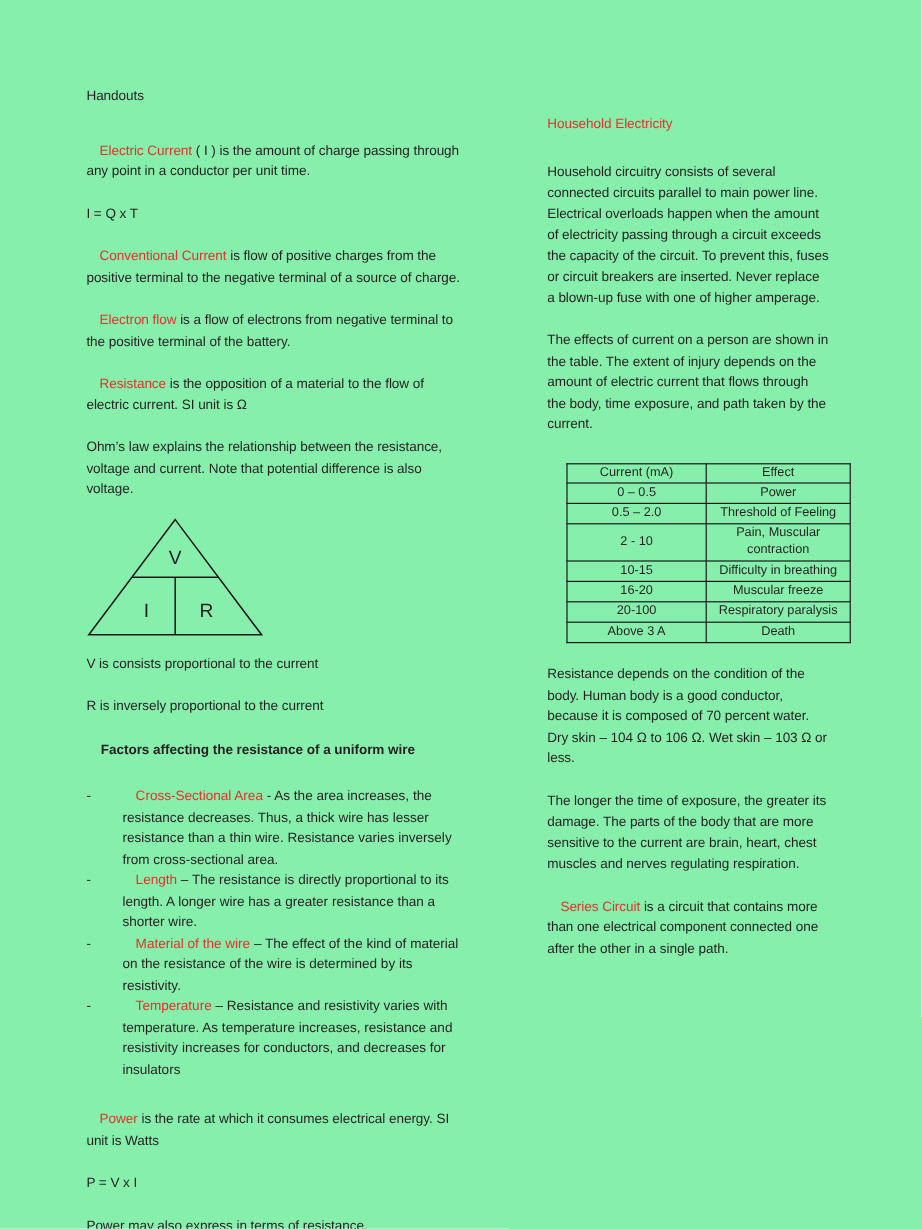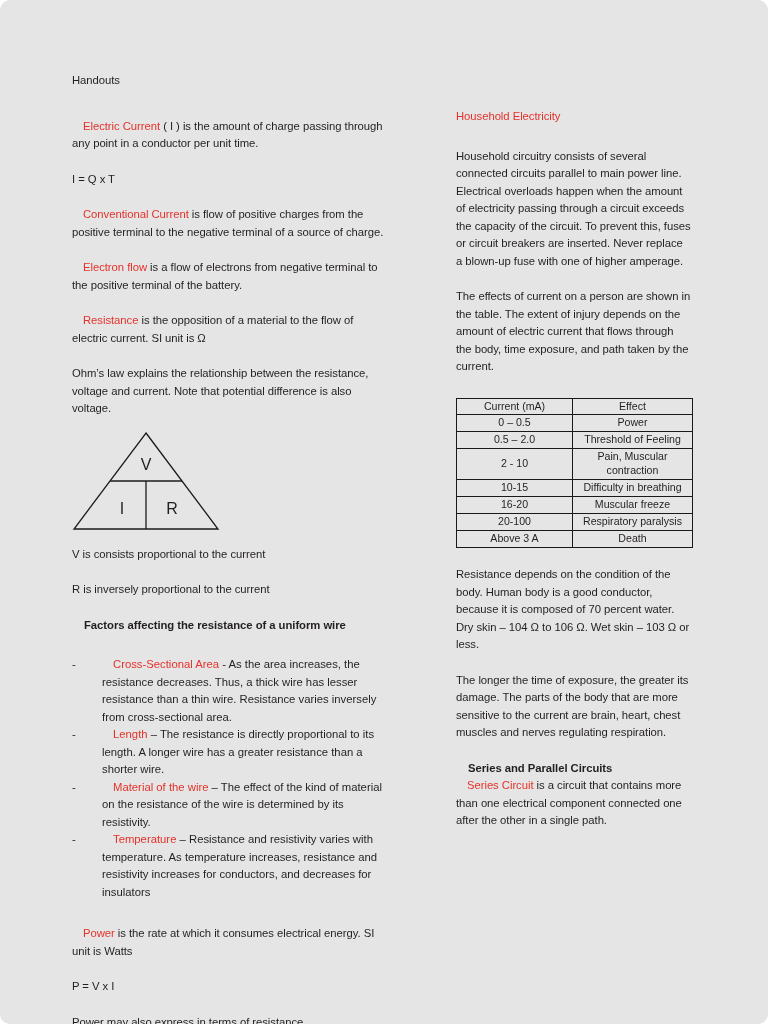--- a/index.html
+++ b/index.html
@@ -11,22 +11,21 @@
     width: 768px;
     height: 1024px;
     position: relative;
     font-family: "Liberation Sans", sans-serif;
     color: #231f20;
     overflow: hidden;
   }
   .page {
     position: absolute;
     inset: 0;
-    background: #e5e5e5;
-    border-radius: 10px;
+    background: #86efac;
   }
   .col {
     position: absolute;
     top: 0;
   }
   .col-left  { left: 72px;  width: 312px; }
   .col-right { left: 456px; width: 236px; }
 
   p, .blk {
     margin: 0 0 12px 0;
@@ -77,21 +76,21 @@
   .tri-letter {
     font-family: "Liberation Sans", sans-serif;
     font-size: 16px;
     fill: #231f20;
   }
 
   
   table.effects {
     border-collapse: collapse;
     width: 236px;
-    margin: 0 0 12px 0;
+    margin: 0 0 12px 16px;
     table-layout: fixed;
   }
   table.effects td, table.effects th {
     border: 1.1px solid #1a1a1a;
     text-align: center;
     font-size: 10.6px;
     line-height: 1.32;
     font-weight: normal;
     padding: 1px 2px;
     color: #231f20;
@@ -191,21 +190,21 @@
     <div class="sp6"></div>
 
     <p>P = V x I</p>
 
     <div class="sp6"></div>
 
     <p class="tight">Power may also express in terms of resistance.</p>
 
   </div>
 
-  <div class="col col-right" style="top:108px;">
+  <div class="col col-right" style="top:96px;">
 
     <p class="hdr-red">Household Electricity</p>
 
     <div class="sp10"></div>
 
     <p>Household circuitry consists of several connected circuits parallel to main power line. Electrical overloads happen when the amount of electricity passing through a circuit exceeds the capacity of the circuit. To prevent this, fuses or circuit breakers are inserted. Never replace a blown-up fuse with one of higher amperage.</p>
 
     <div class="sp6"></div>
 
     <p>The effects of current on a person are shown in the table. The extent of injury depends on the amount of electric current that flows through the body, time exposure, and path taken by the current.</p>
@@ -258,21 +257,20 @@
     <div class="sp6"></div>
 
     <p>Resistance depends on the condition of the body. Human body is a good conductor, because it is composed of 70 percent water. Dry skin – 104 Ω to 106 Ω. Wet skin – 103 Ω or less.</p>
 
     <div class="sp6"></div>
 
     <p>The longer the time of exposure, the greater its damage. The parts of the body that are more sensitive to the current are brain, heart, chest muscles and nerves regulating respiration.</p>
 
     <div class="sp6"></div>
 
-    <p class="bold tight">Series and Parallel Circuits</p>
 
     <p class="tight">
       <span class="red">Series Circuit</span><span> is a circuit that contains more than one electrical component connected one after the other in a single path.</span>
     </p>
 
 
   </div>
 
 </div>
 

